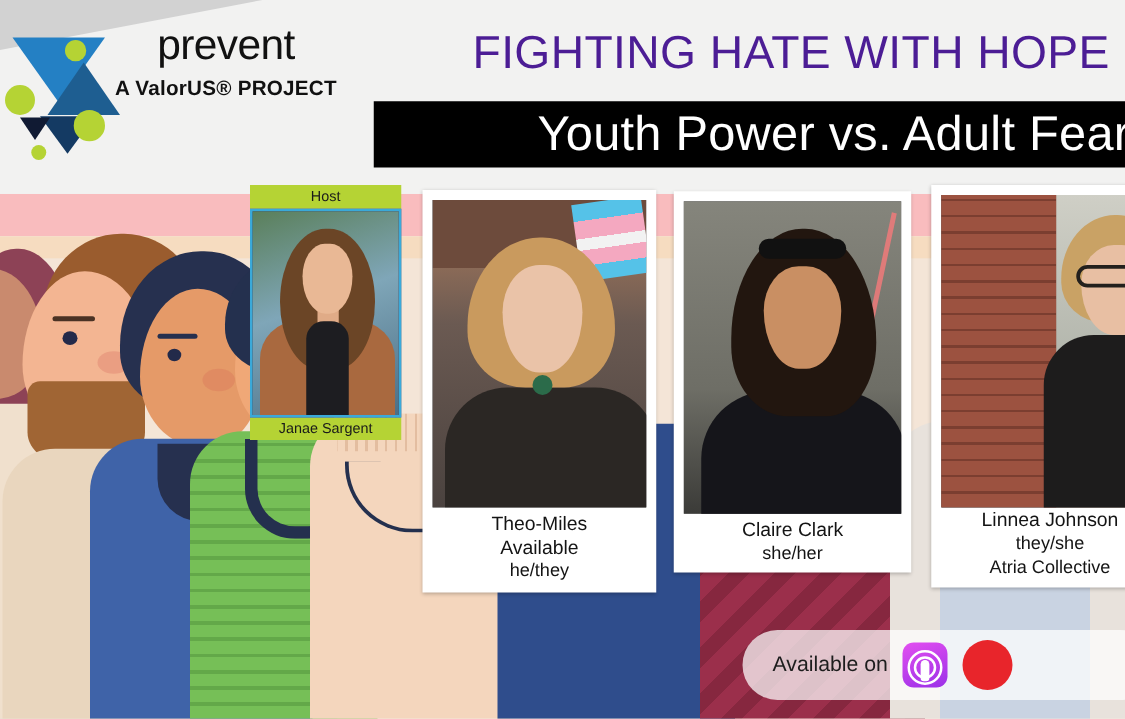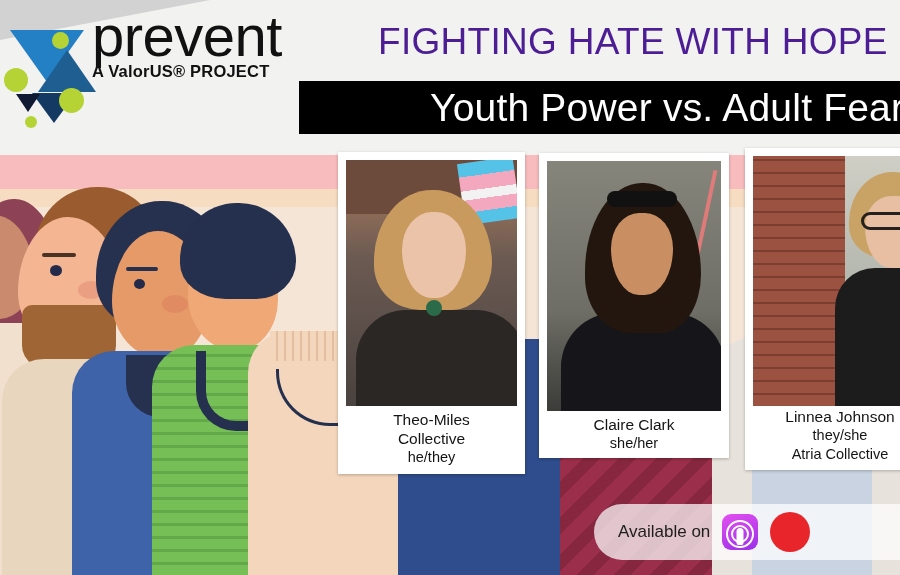--- a/index.html
+++ b/index.html
@@ -39,21 +39,21 @@
   .tri.t2{left:30px;top:34px;width:0;height:0;border-left:29px solid transparent;border-right:29px solid transparent;border-bottom:42px solid #1e5e91;}
   .tri.t3{left:24px;top:77px;width:0;height:0;border-left:22px solid transparent;border-right:22px solid transparent;border-top:30px solid #143a63;}
   .tri.t4{left:8px;top:78px;width:0;height:0;border-left:12px solid transparent;border-right:12px solid transparent;border-top:18px solid #101a33;}
   .dot{position:absolute;border-radius:50%;background:#b5d334;}
   .d1{left:44px;top:16px;width:17px;height:17px;}
   .d2{left:-4px;top:52px;width:24px;height:24px;}
   .d3{left:51px;top:72px;width:25px;height:25px;}
   .d4{left:17px;top:100px;width:12px;height:12px;}
 
   .logo-word{position:absolute;left:84px;top:0px;}
-  .lw1{font-size:58px;line-height:44px;font-weight:400;color:#111;letter-spacing:-.5px;text-align:center;}
+  .lw1{font-size:34px;line-height:44px;font-weight:400;color:#111;letter-spacing:-.5px;text-align:center;}
   .lw2{font-size:46px;line-height:48px;font-weight:400;color:#111;letter-spacing:-.5px;}
   .lw3{font-size:16.5px;line-height:20px;font-weight:700;color:#111;letter-spacing:.2px;margin-top:3px;}
 
   .title-main{position:absolute;left:378px;top:22px;white-space:nowrap;
     font-size:37px;line-height:40px;font-weight:400;color:#4c1d95;letter-spacing:.3px;}
   .title-bar{position:absolute;left:299px;top:81px;width:601px;height:53px;background:#000;}
   .title-sub{position:absolute;left:430px;top:83px;white-space:nowrap;
     font-size:39px;line-height:50px;font-weight:400;color:#fff;letter-spacing:.2px;}
 
   
@@ -220,34 +220,46 @@
     <div class="logo-word">
       <div class="lw1">prevent</div>
       <div class="lw3">A ValorUS® PROJECT</div>
     </div>
   </div>
 
   <div class="title-main">FIGHTING HATE WITH HOPE</div>
   <div class="title-bar"></div>
   <div class="title-sub">Youth Power vs. Adult Fear</div>
 
+  <div class="host">
+    <div class="host-tag">Host</div>
+    <div class="host-photo">
+      <div class="hp-sky"></div>
+      <div class="hp-coat"></div>
+      <div class="hp-hair"></div>
+      <div class="hp-neck"></div>
+      <div class="hp-top"></div>
+      <div class="hp-face"></div>
+    </div>
+    <div class="host-name">Janae Sargent</div>
+  </div>
 
   <div class="card" id="card-theo">
     <div class="photo">
       <div class="ph-theo">
         <div class="flagT"></div>
         <div class="shirt"></div>
         <div class="hair"></div>
         <div class="face"></div>
         <div class="neckl"></div>
       </div>
     </div>
     <div class="label">
       <div>Theo-Miles</div>
-      <div>Collective</div>
+      <div>Available</div>
       <div class="pron">he/they</div>
     </div>
   </div>
 
   <div class="card" id="card-claire">
     <div class="photo">
       <div class="ph-claire">
         <div class="strip"></div>
         <div class="shirt"></div>
         <div class="hair"></div>

